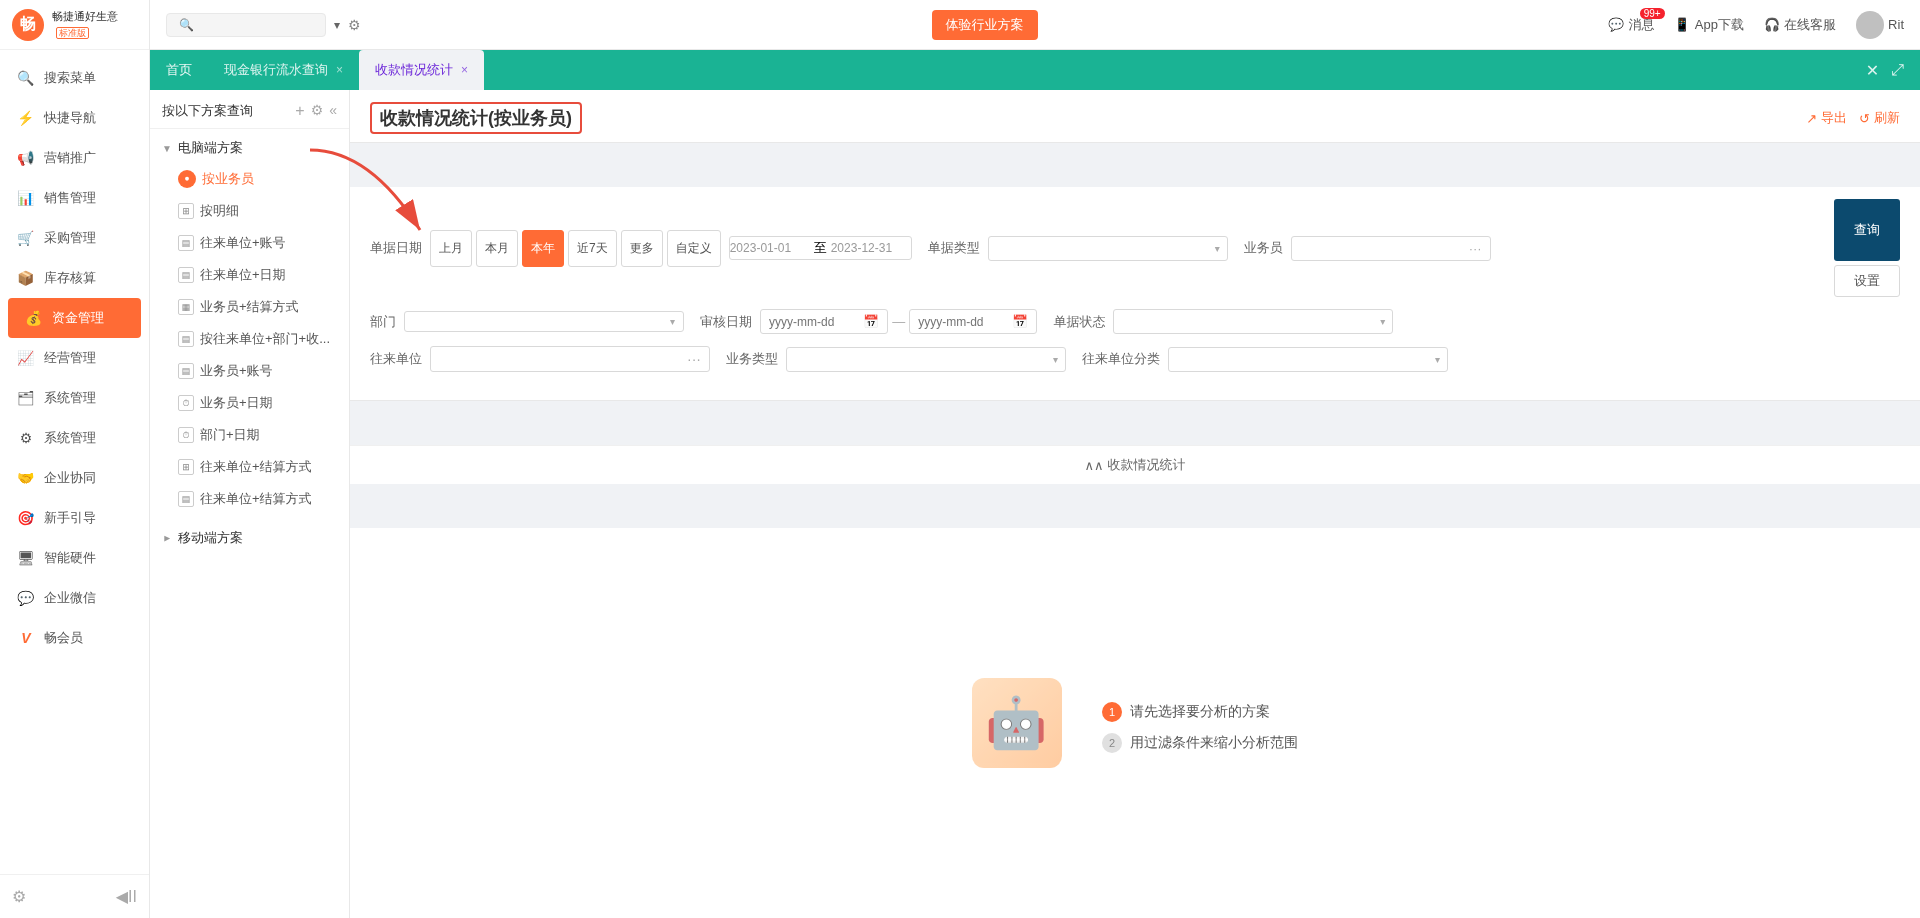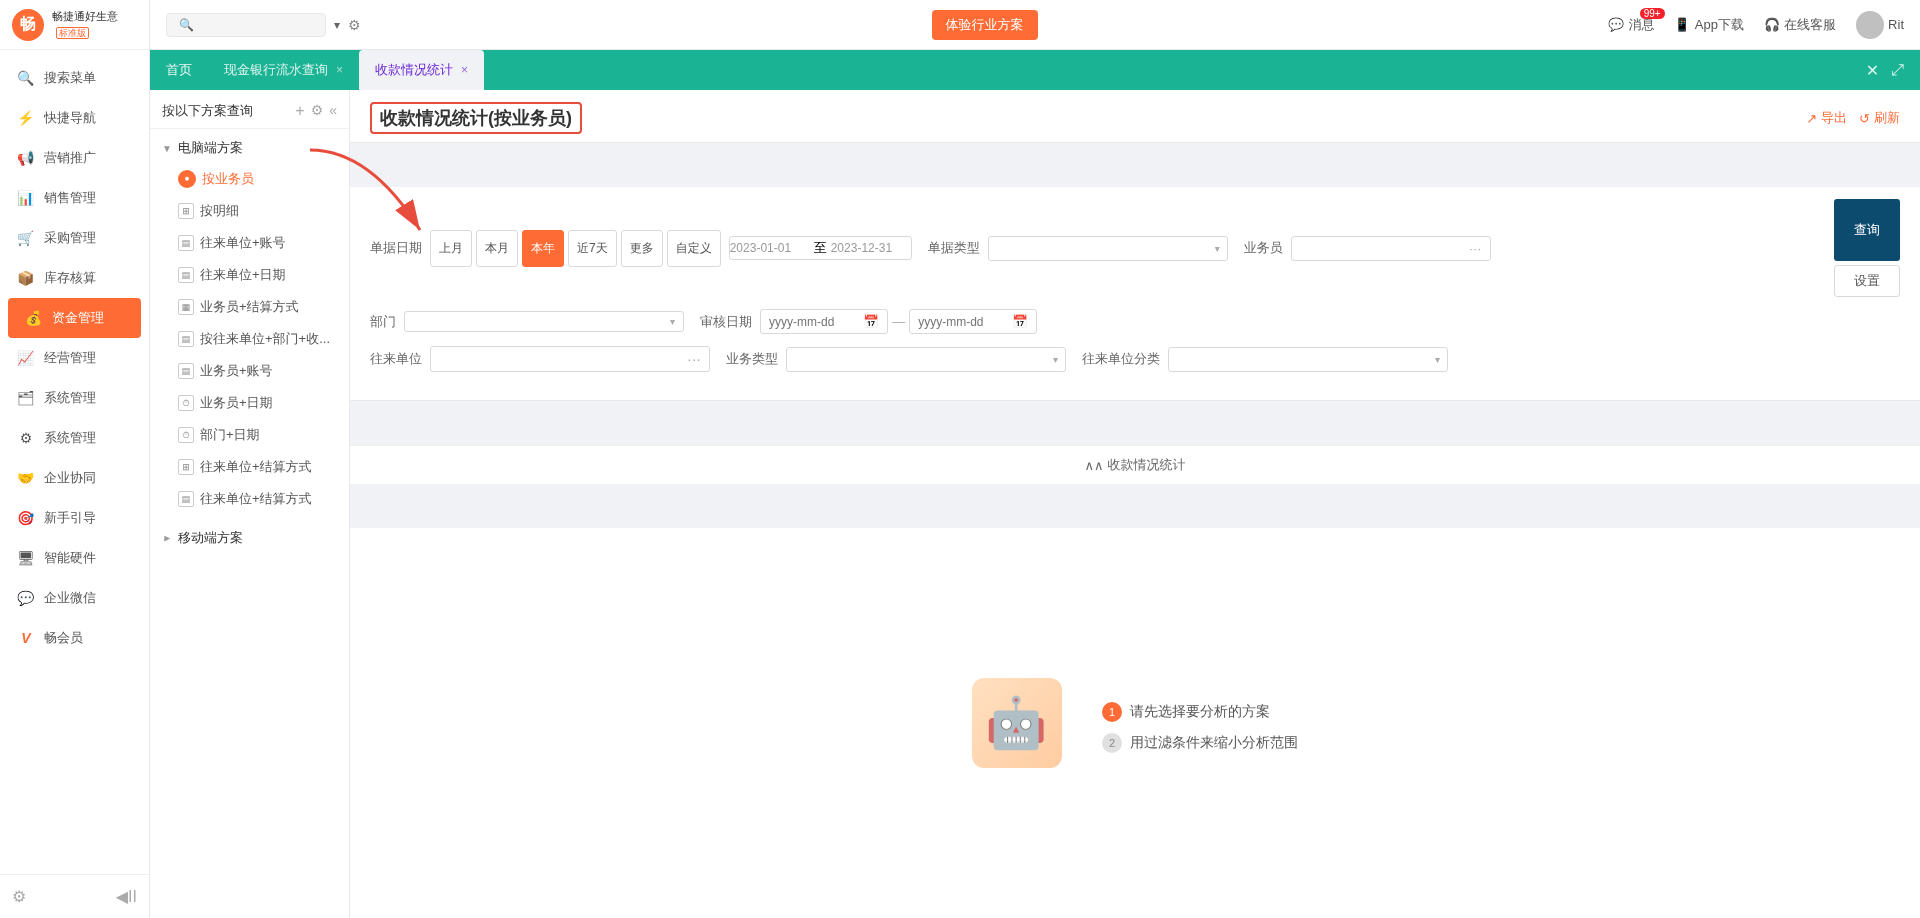--- a/index.html
+++ b/index.html
@@ -372,20 +372,28 @@
                 <input style="border: none; outline: none; font-size: 12px; color: rgb(153, 153, 153); width: 90px;" placeholder="yyyy-mm-dd">
                 <span style="color:#aaa;">📅</span>
               </div>
               <span class="audit-dash">—</span>
               <div style="border:1px solid #d9d9d9;border-radius:3px;background:#fff;padding:4px 8px;display:flex;align-items:center;gap:4px;">
                 <input style="border: none; outline: none; font-size: 12px; color: rgb(153, 153, 153); width: 90px;" placeholder="yyyy-mm-dd">
                 <span style="color:#aaa;">📅</span>
               </div>
             </div>
           </div>
+          <div class="filter-item">
+            <span class="filter-label">单据状态</span>
+            <div class="select-wrapper">
+              <select class="filter-select" style="min-width:280px;">
+                <option value=""></option>
+              </select>
+            </div>
+          </div>
         </div>
 
         <div class="filter-row">
           <div class="filter-item">
             <span class="filter-label">往来单位</span>
             <div style="border:1px solid #d9d9d9;border-radius:3px;background:#fff;min-width:280px;padding:4px 8px;display:flex;align-items:center;justify-content:space-between;">
               <span style="color:#aaa;"></span>
               <span class="dots-btn">···</span>
             </div>
           </div>

